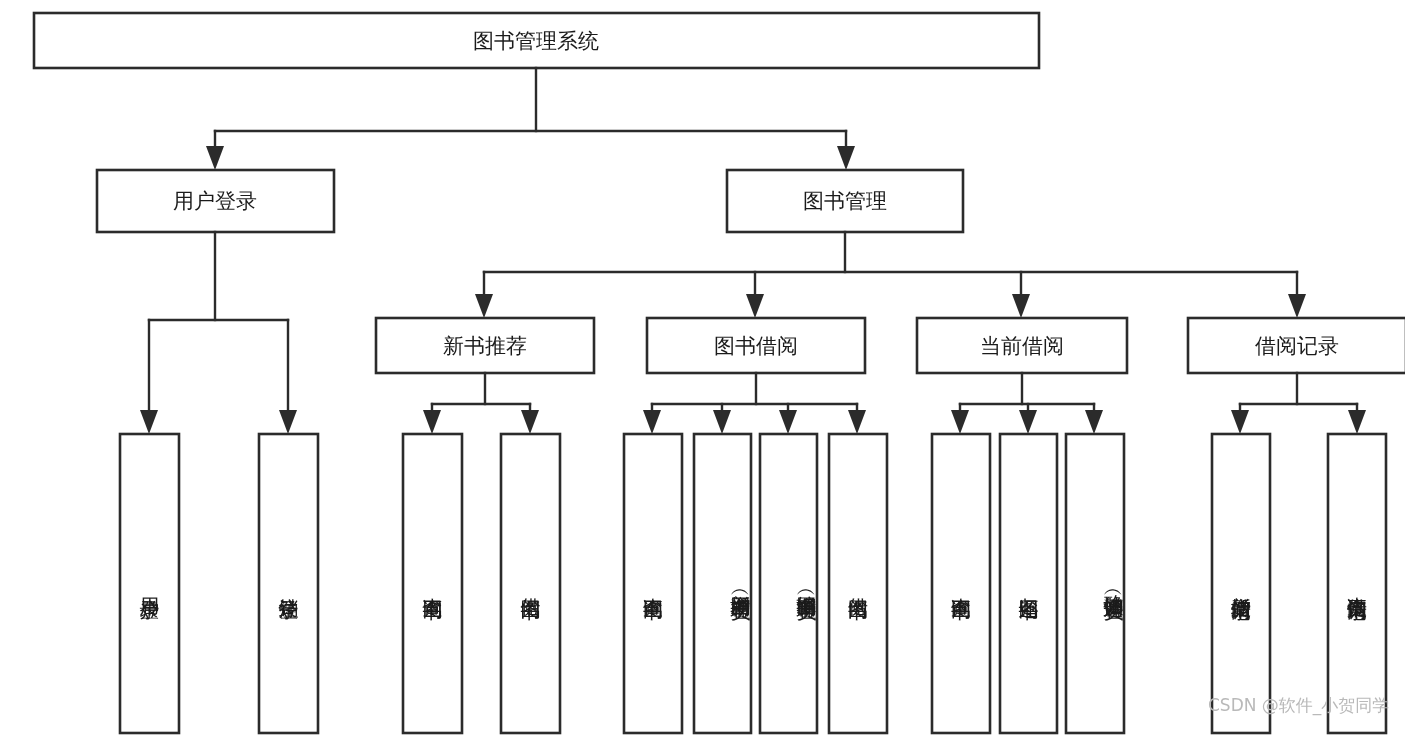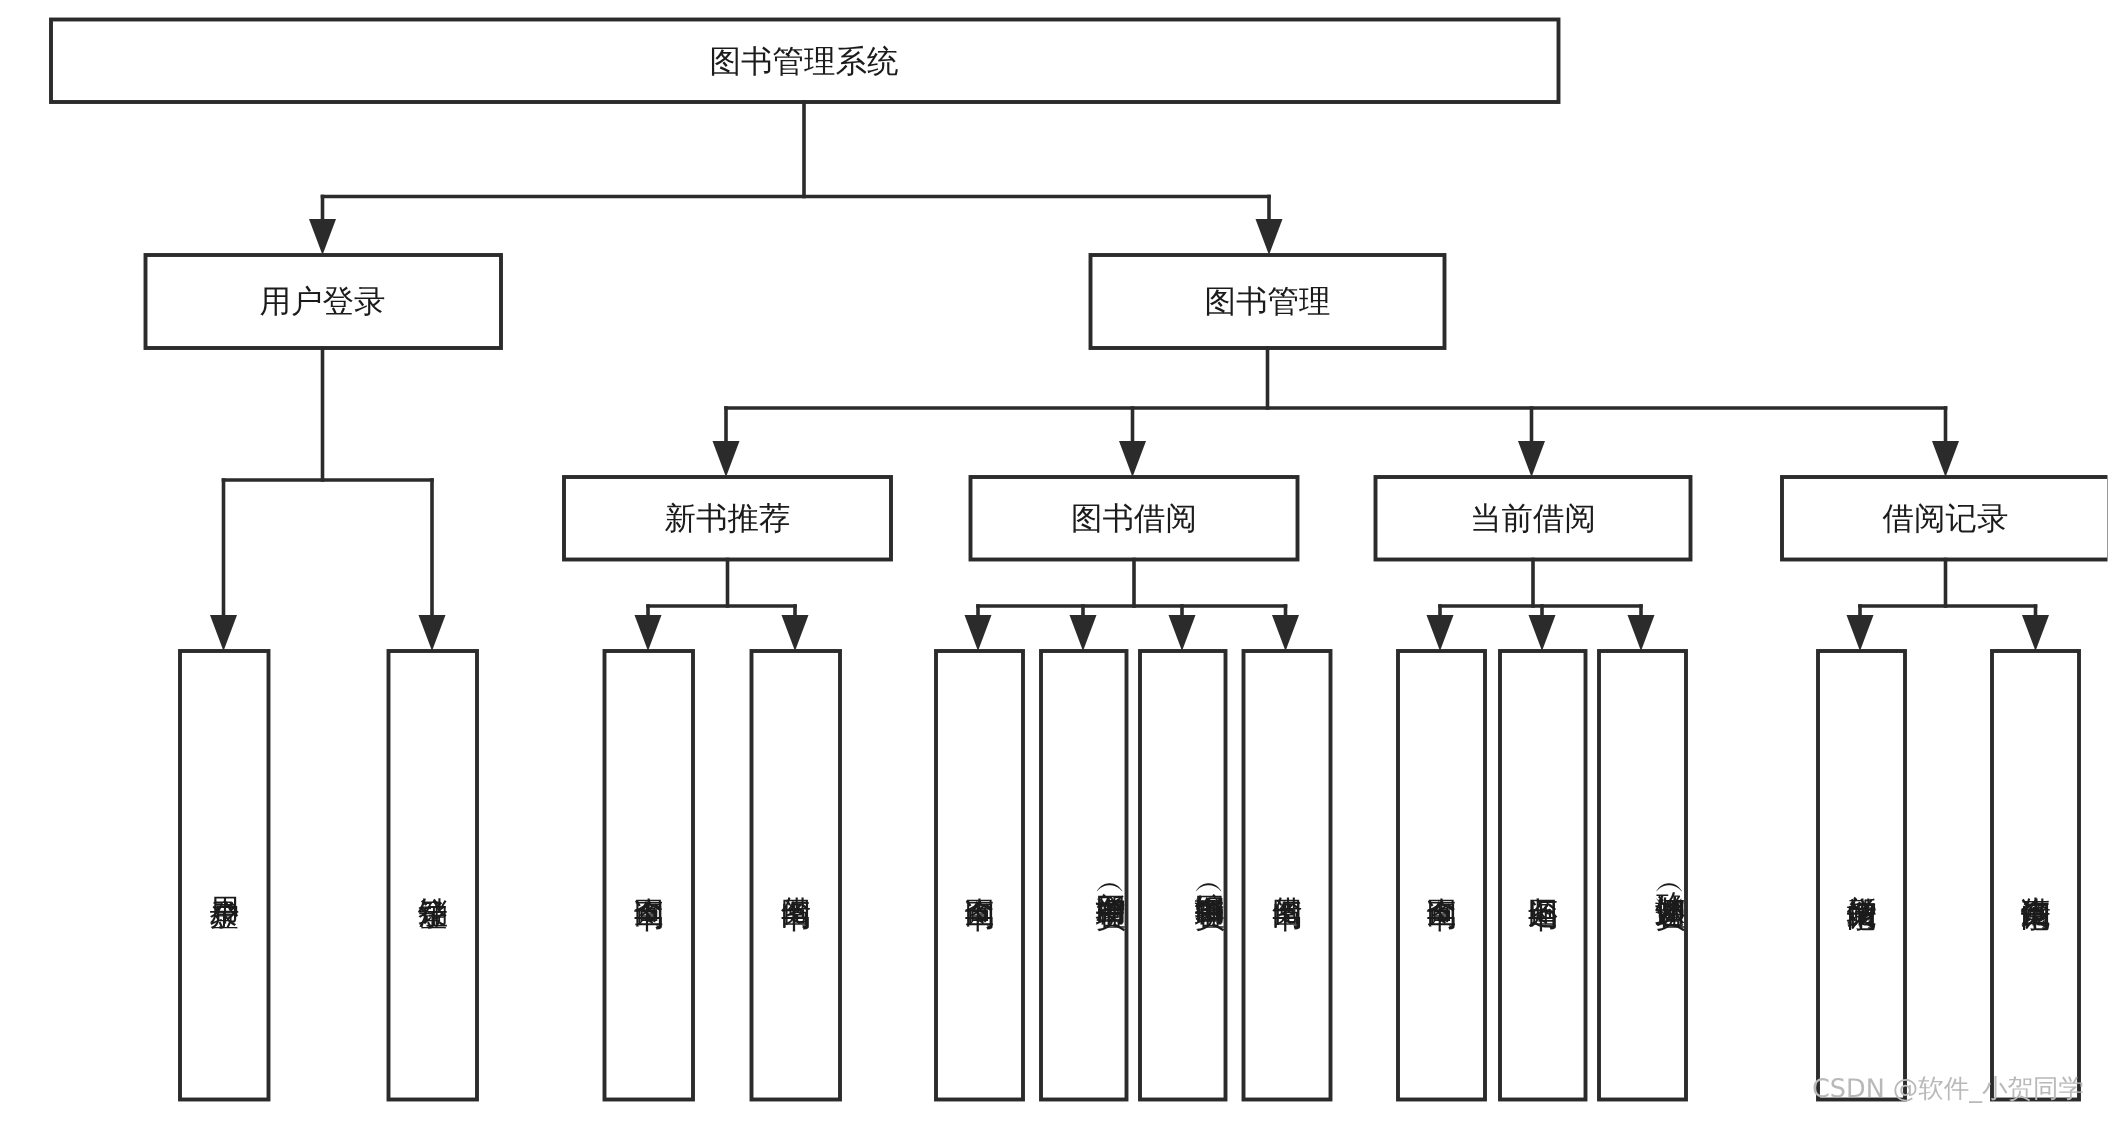--- a/index.html
+++ b/index.html
@@ -226,15 +226,15 @@
   <div class="node-label-v" style="left:916px; top:434px; width:58px; height:299px; display:flex; align-items:center; justify-content:center;">查询图书</div>
 
   <div class="node-label-v" style="left:984px; top:434px; width:57px; height:299px; display:flex; align-items:center; justify-content:center;">归还图书</div>
 
   <div class="node-label-v" style="left:1050px; top:434px; width:58px; height:299px; display:flex; align-items:flex-start; justify-content:center;">确认归还（管理员）</div>
 
   <div class="node-label-v" style="left:1196px; top:434px; width:58px; height:299px; display:flex; align-items:center; justify-content:center;">新增借阅记录</div>
 
   <div class="node-label-v" style="left:1312px; top:434px; width:58px; height:299px; display:flex; align-items:center; justify-content:center;">查询借阅记录</div>
 
-  <div class="watermark" style="left:1192px; top:714px;">CSDN @软件_小贺同学</div>
+  <div class="watermark" style="left:1192px; top:694px;">CSDN @软件_小贺同学</div>
 
 </div>
 
 </body></html>

